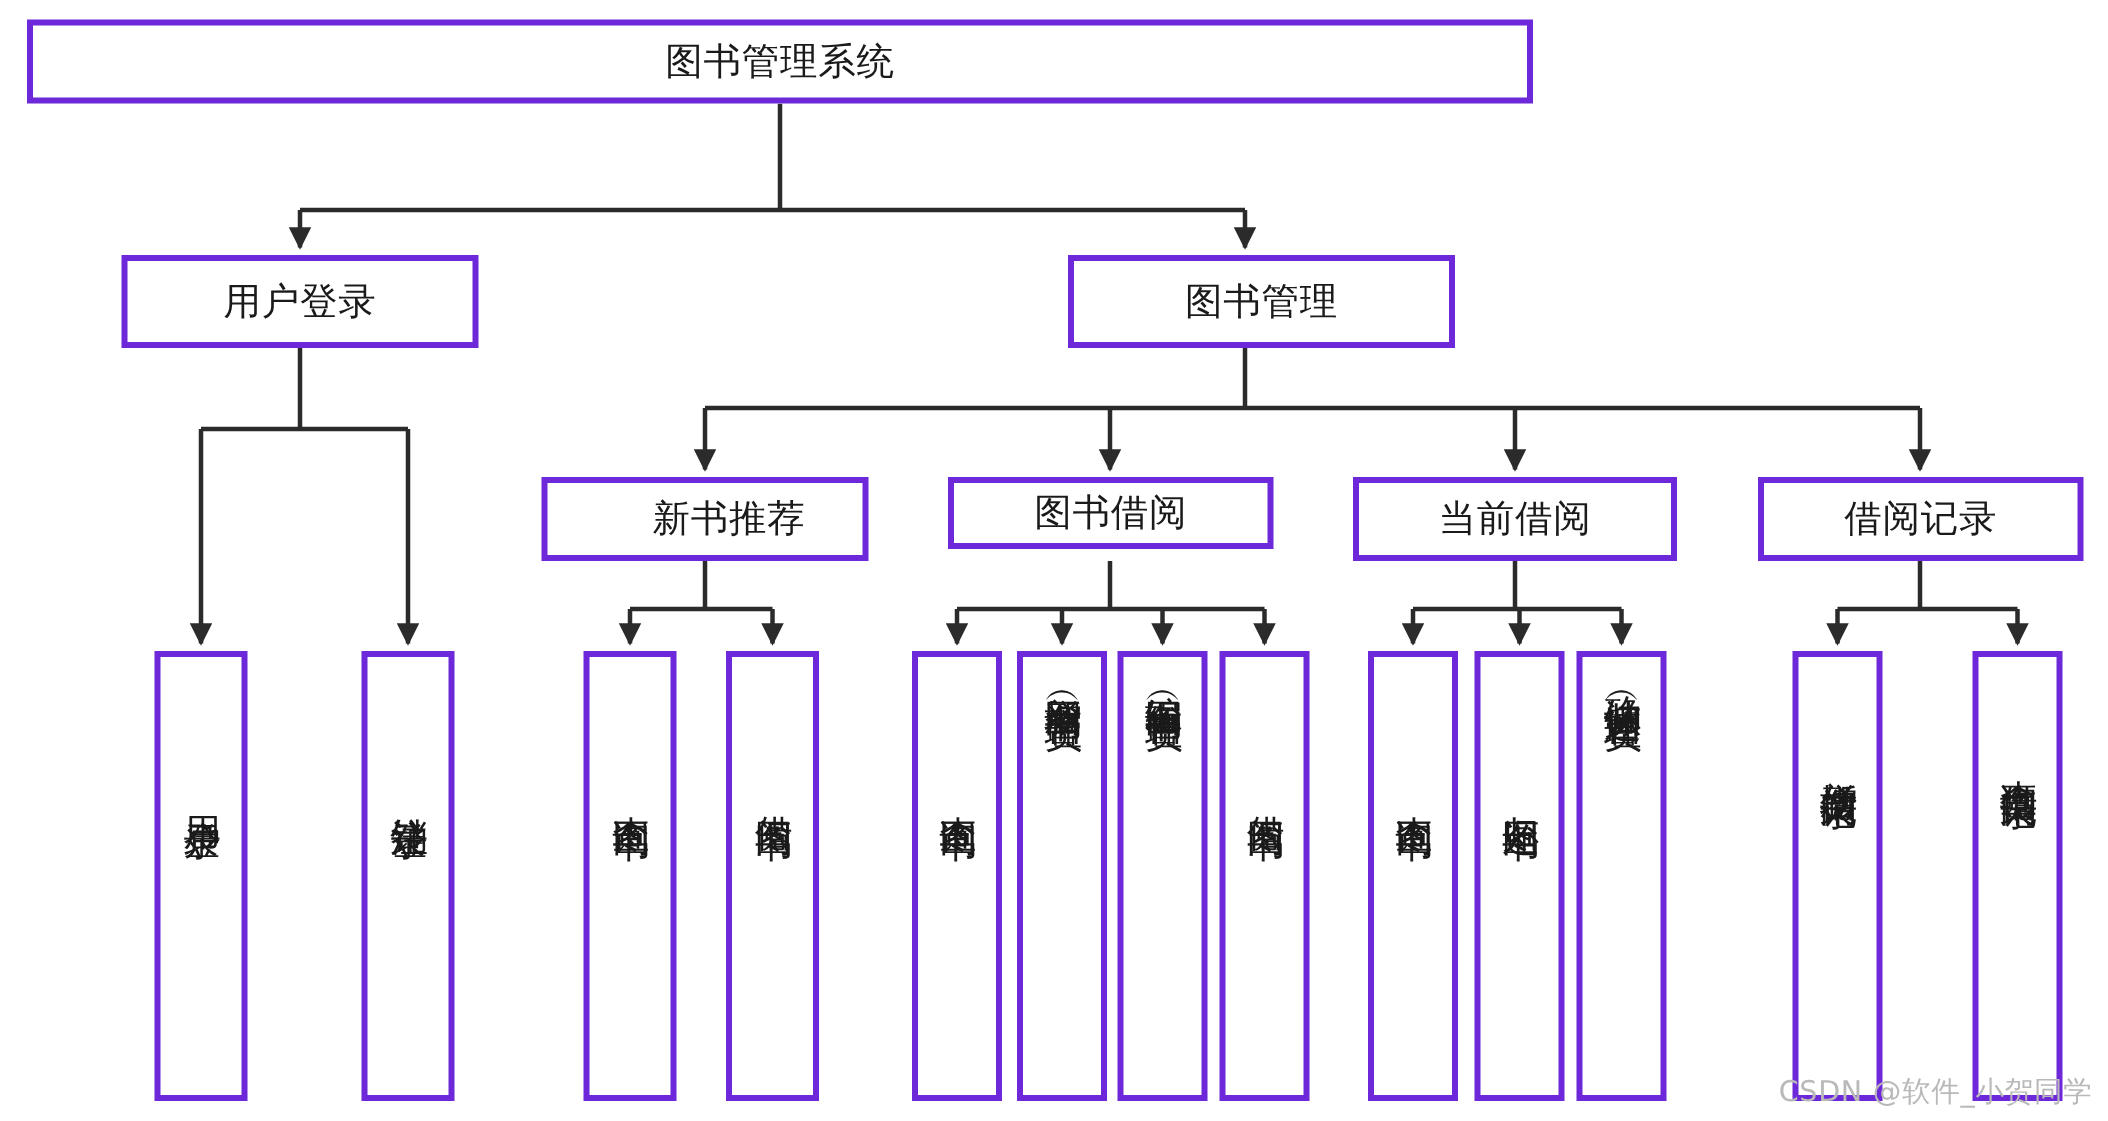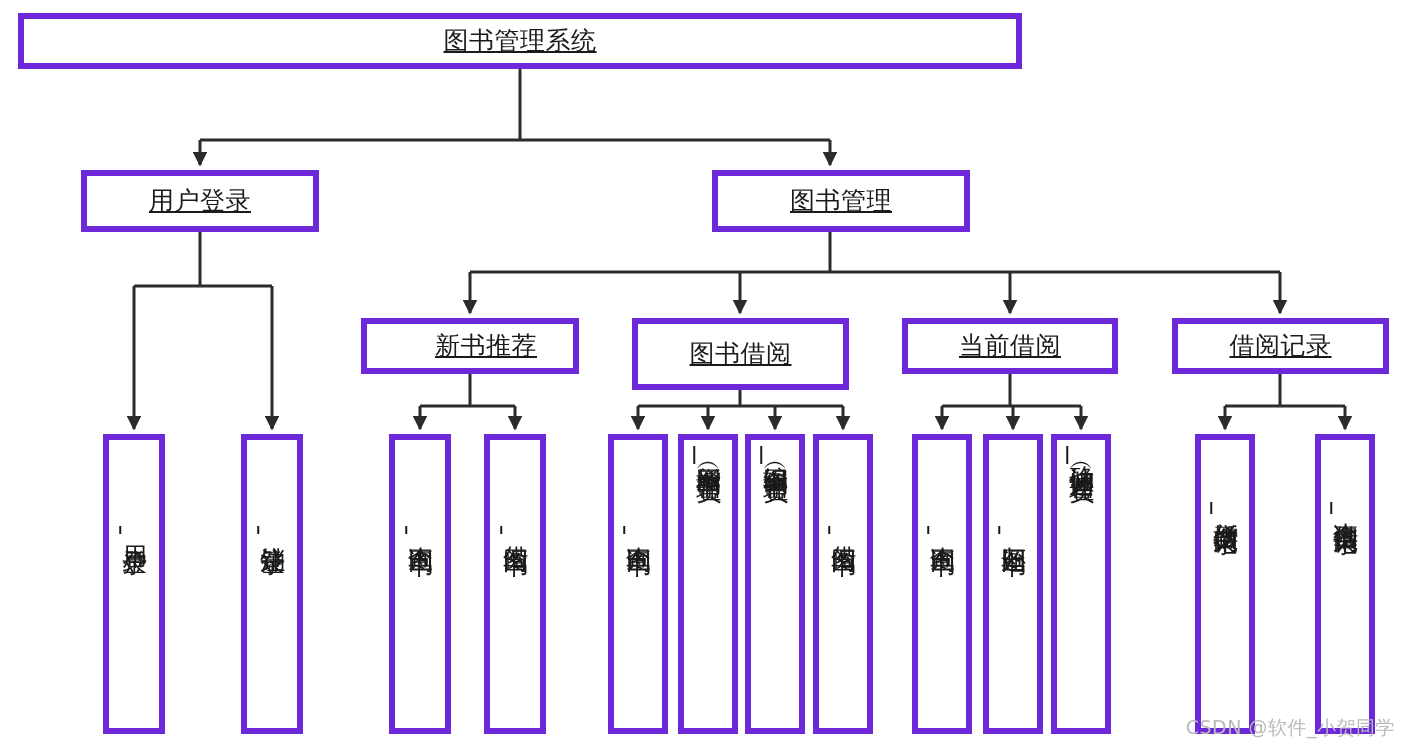--- a/index.html
+++ b/index.html
@@ -22,26 +22,25 @@
     left: 0;
     top: 0;
     width: 1405px;
     height: 747px;
     pointer-events: none;
   }
   .node {
     position: absolute;
     box-sizing: border-box;
     background: #ffffff;
-    border: 6px solid #6d28d9;
+    border: 4px solid #6d28d9;
     display: flex;
     align-items: center;
     justify-content: center;
     color: #1a1a1a;
-    text-decoration: underline;
   }
   .node.horiz {
     font-size: 25px;
     line-height: 1.1;
     letter-spacing: 0.5px;
   }
   .node.root {
     font-size: 25px;
   }
   .node.leaf {
@@ -146,21 +145,21 @@
   <div class="node horiz" style="left: 81px; top: 170px; width: 238px; height: 62px;">
     <span>用户登录</span>
   </div>
   <div class="node horiz" style="left: 712px; top: 170px; width: 258px; height: 62px;">
     <span>图书管理</span>
   </div>
 
   <div class="node horiz" style="left: 361px; top: 318px; width: 218px; height: 56px; padding-left: 32px;">
     <span>新书推荐</span>
   </div>
-  <div class="node horiz" style="left: 632px; top: 318px; width: 217px; height: 72px;">
+  <div class="node horiz" style="left: 632px; top: 318px; width: 217px; height: 48px;">
     <span>图书借阅</span>
   </div>
   <div class="node horiz" style="left: 902px; top: 318px; width: 216px; height: 56px;">
     <span>当前借阅</span>
   </div>
   <div class="node horiz" style="left: 1172px; top: 318px; width: 217px; height: 56px;">
     <span>借阅记录</span>
   </div>
 
   <div class="node leaf center-short" style="left: 103px; top: 434px; width: 62px; height: 300px;">

